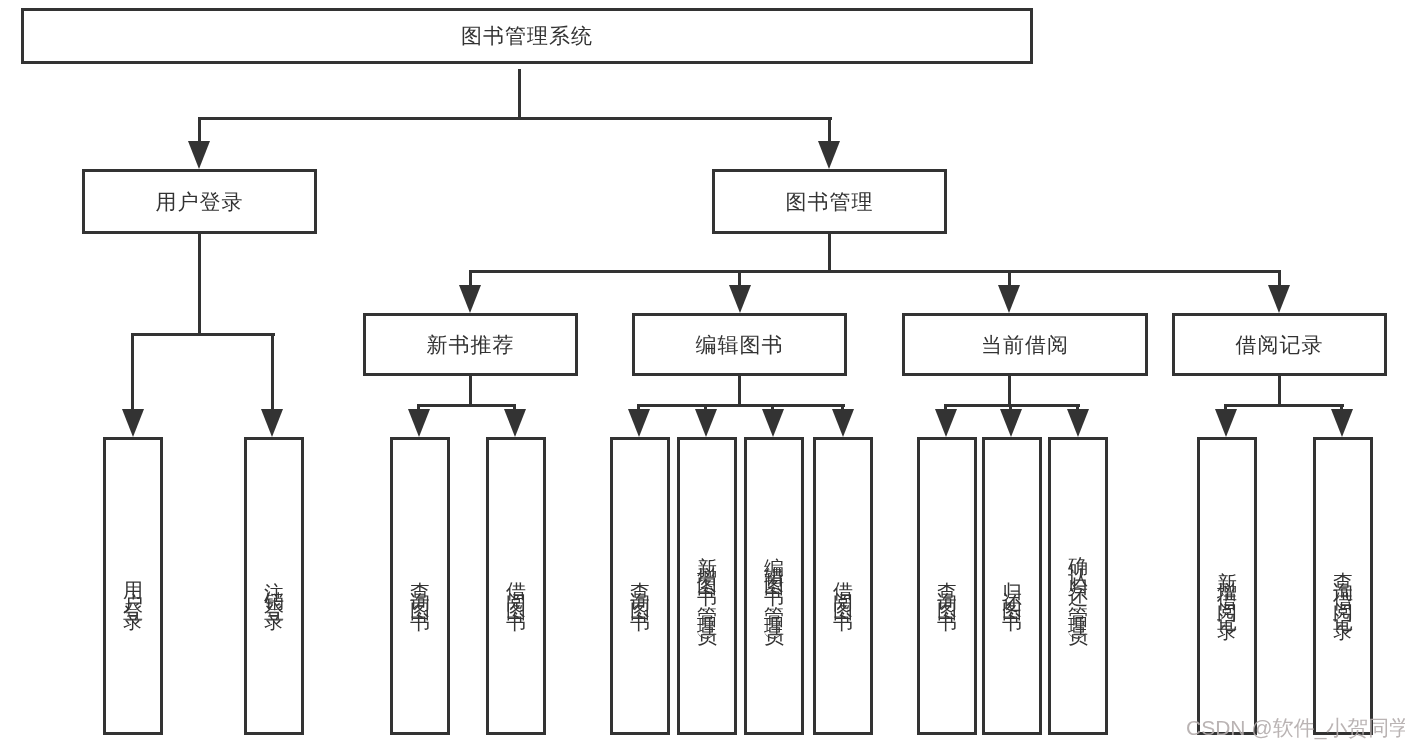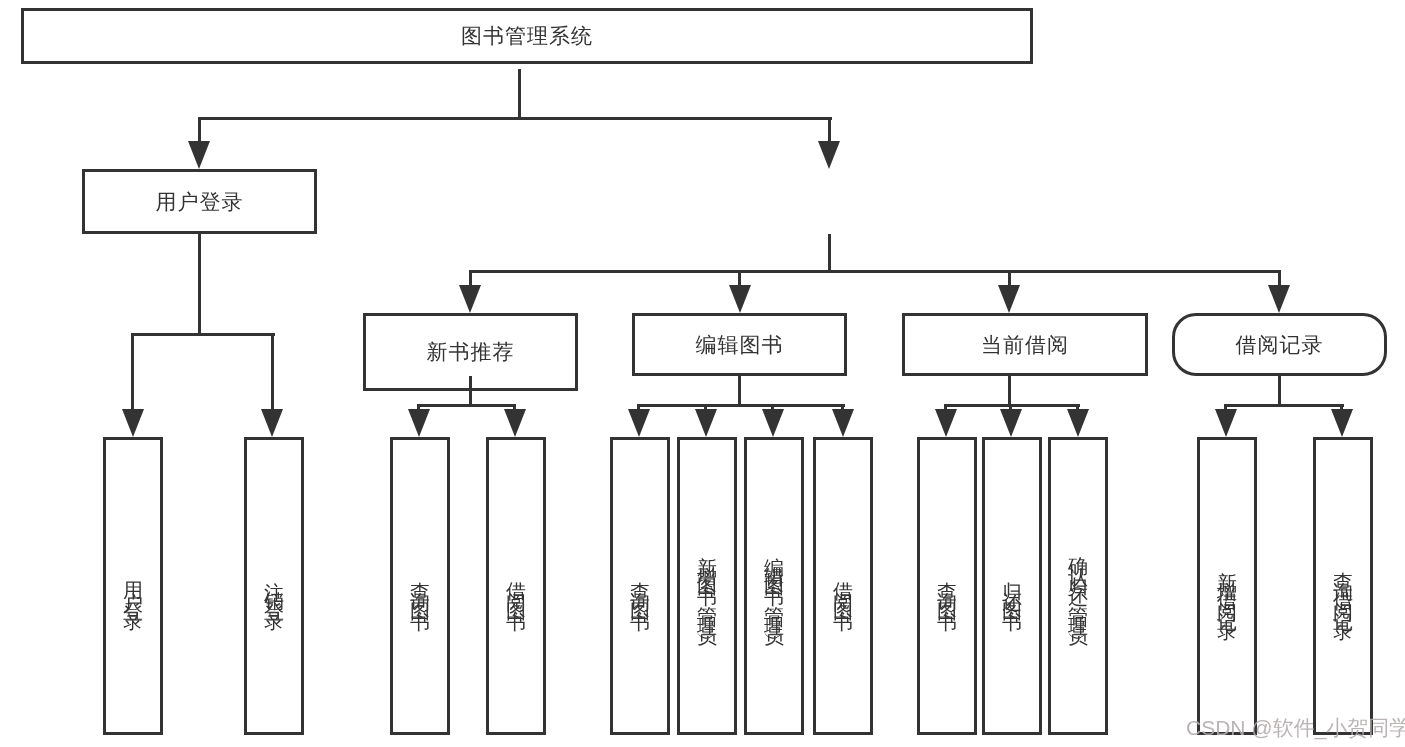--- a/index.html
+++ b/index.html
@@ -33,31 +33,34 @@
 
 <div class="canvas">
 
   <div class="box hbox" style="left:21px;top:8px;width:1012px;height:56px;">
     <span>图书管理系统</span>
   </div>
 
   <div class="box hbox" style="left:82px;top:169px;width:235px;height:65px;">
     <span>用户登录</span>
   </div>
+  <div class="box hbox" style="left:712px;top:169px;width:235px;height:65px;">
+    <span>图书管理</span>
+  </div>
 
-  <div class="box hbox" style="left:363px;top:313px;width:215px;height:78px;justify-content:center;">
+  <div class="box hbox" style="left:363px;top:313px;width:215px;height:63px;justify-content:center;">
     <span>新书推荐</span>
   </div>
   <div class="box hbox" style="left:632px;top:313px;width:215px;height:63px;">
     <span>编辑图书</span>
   </div>
   <div class="box hbox" style="left:902px;top:313px;width:246px;height:63px;">
     <span>当前借阅</span>
   </div>
-  <div class="box hbox" style="left:1172px;top:313px;width:215px;height:63px;border-radius:24px;">
+  <div class="box hbox" style="left:1172px;top:313px;width:215px;height:63px;">
     <span>借阅记录</span>
   </div>
 
   <div class="box leaf" style="left:103px;top:437px;width:60px;height:298px;">
     <span class="vtext">用户登录</span>
   </div>
   <div class="box leaf" style="left:244px;top:437px;width:60px;height:298px;">
     <span class="vtext">注销登录</span>
   </div>
 

